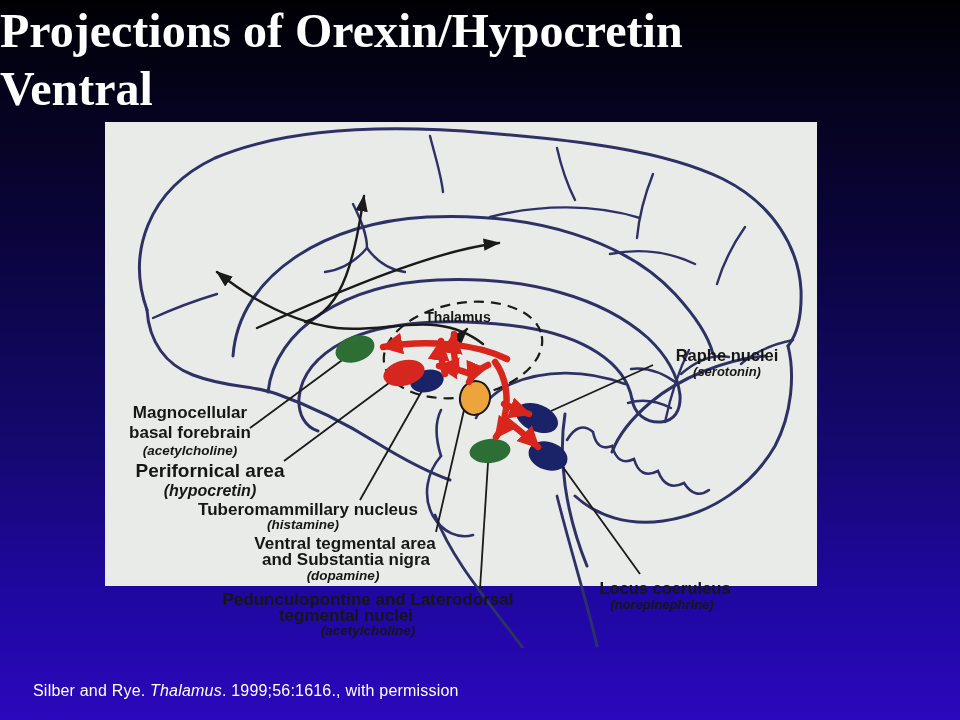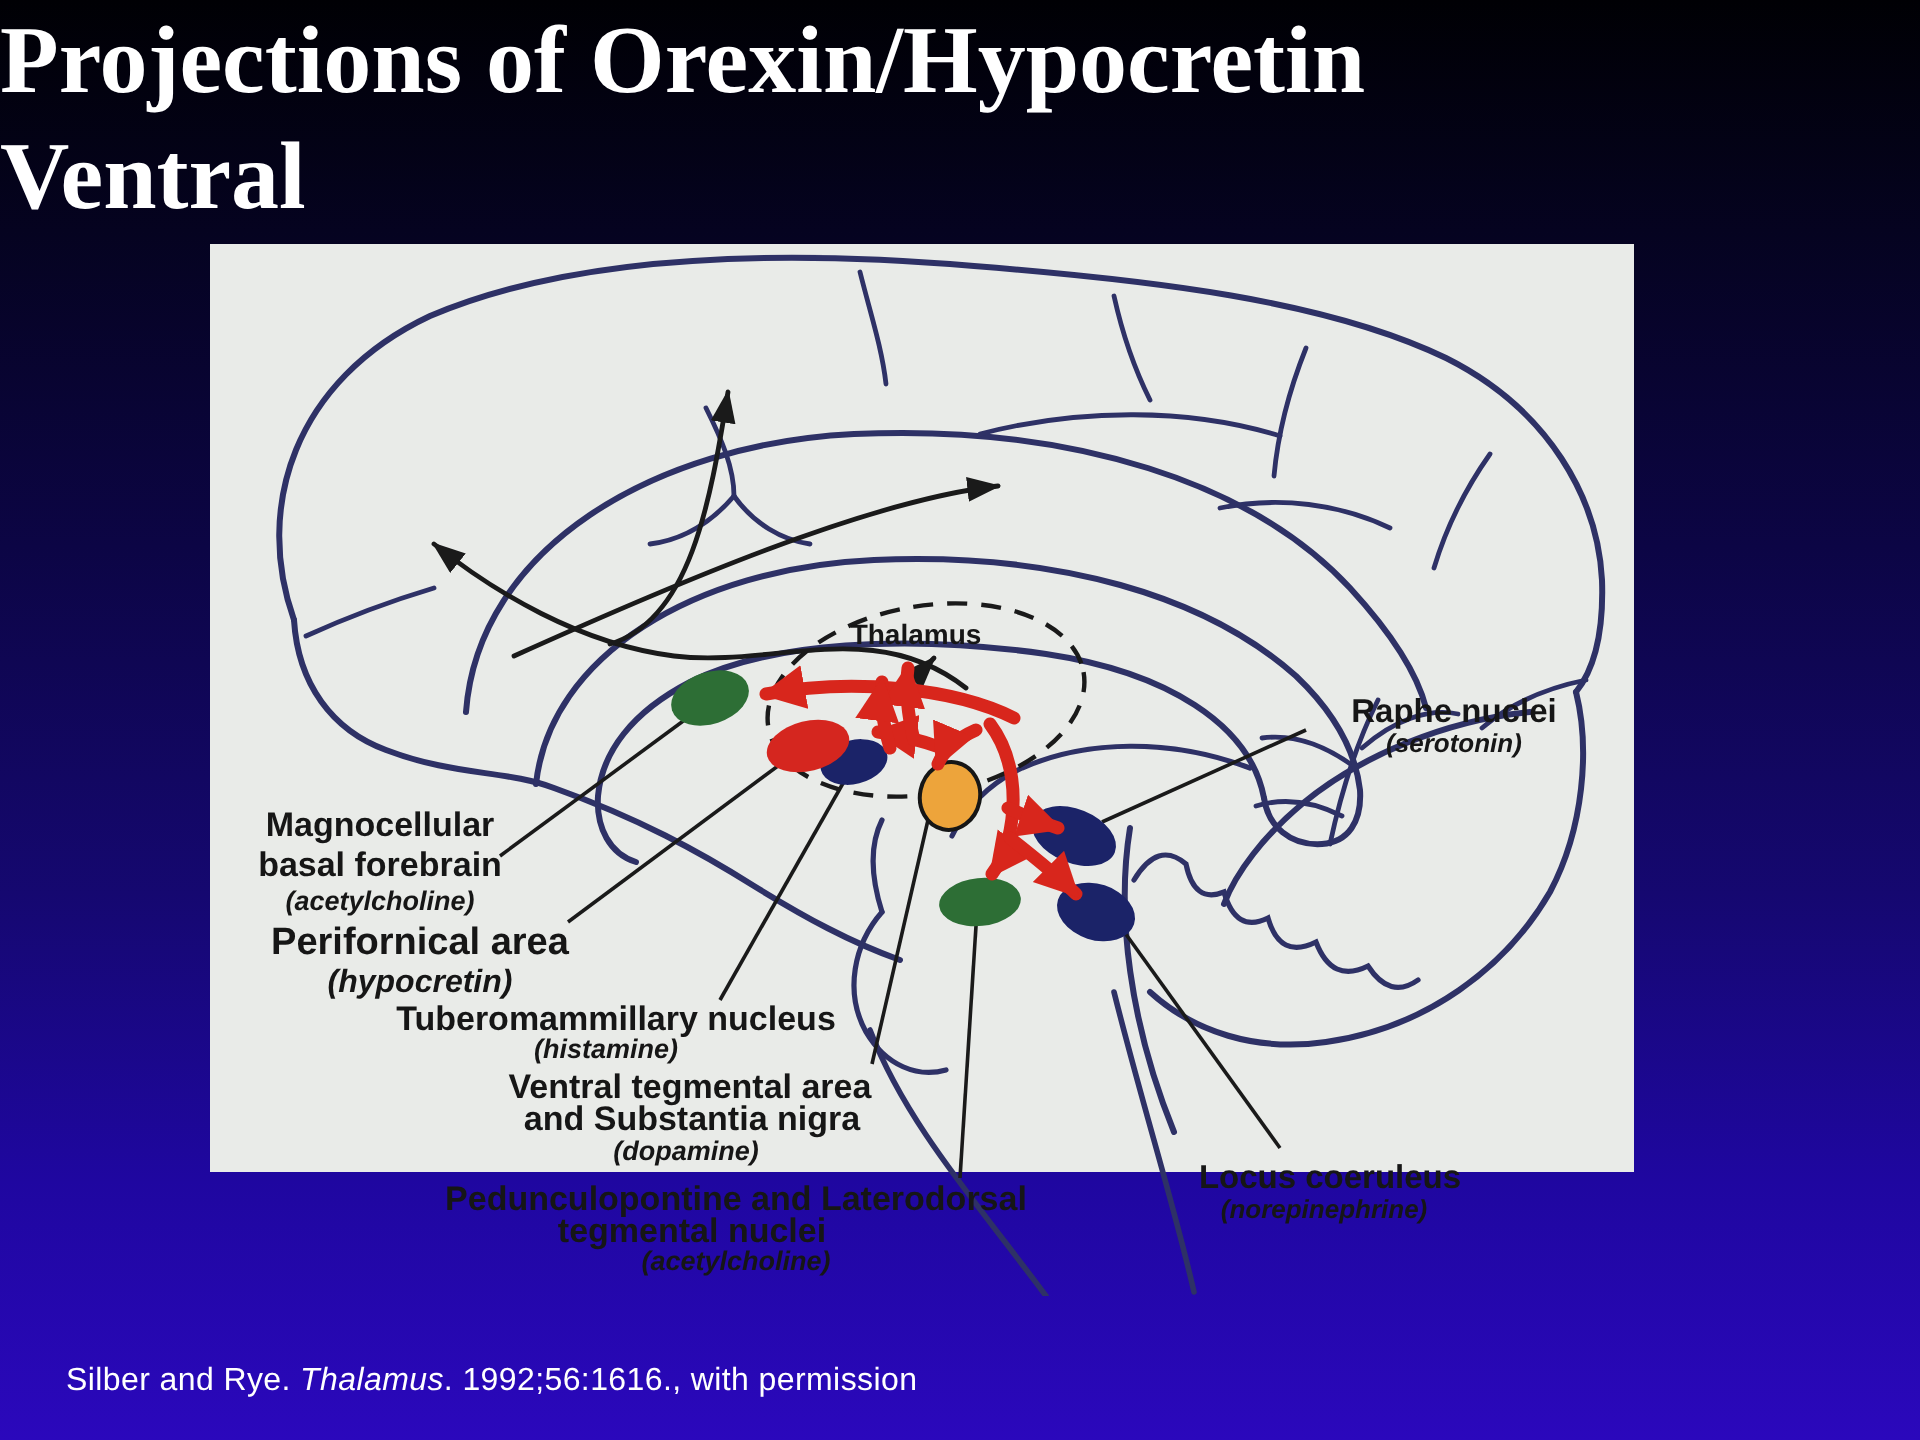--- a/index.html
+++ b/index.html
@@ -141,14 +141,14 @@
     <text x="241" y="499" font-size="17">tegmental nuclei</text>
     <text x="263" y="513" font-size="13.5" class="small">(acetylcholine)</text>
 
     <text x="560" y="472" font-size="16.5">Locus coeruleus</text>
     <text x="557" y="487" font-size="13" class="small">(norepinephrine)</text>
   </g>
 </svg>
 </div>
 
 <div class="citation">
-  <span>Silber and Rye. </span><span class="it">Thalamus</span><span>. 1992;56:1616., with permission</span>
+  <span>Silber and Rye. </span><span class="it">Thalamus</span><span>. 1999;56:1616., with permission</span>
 </div>
 
 </body></html>

